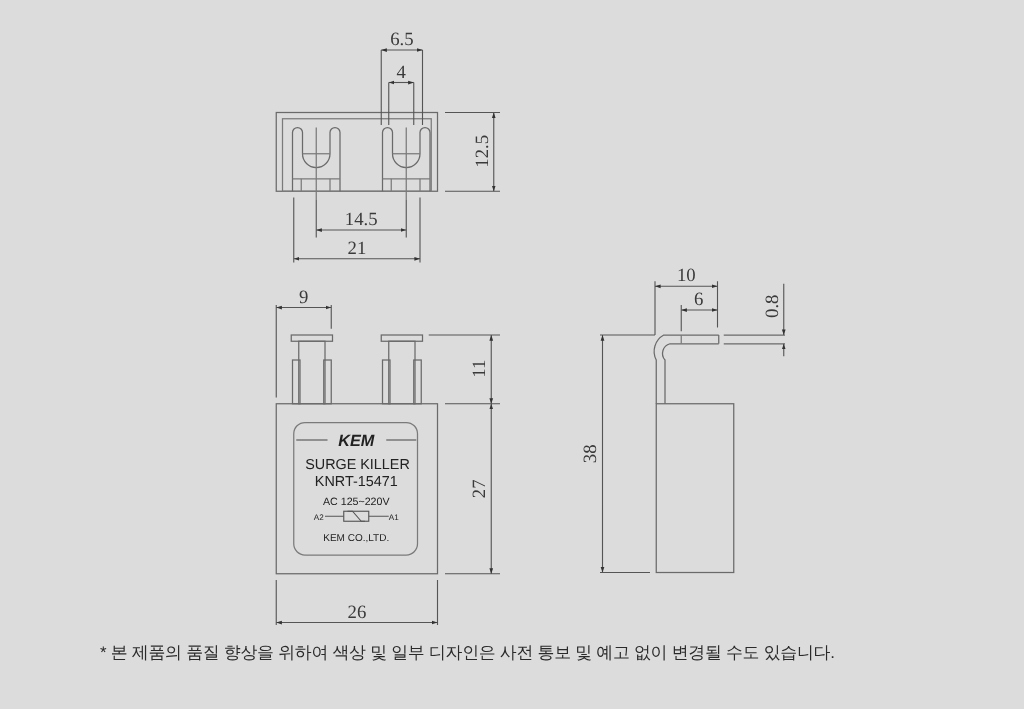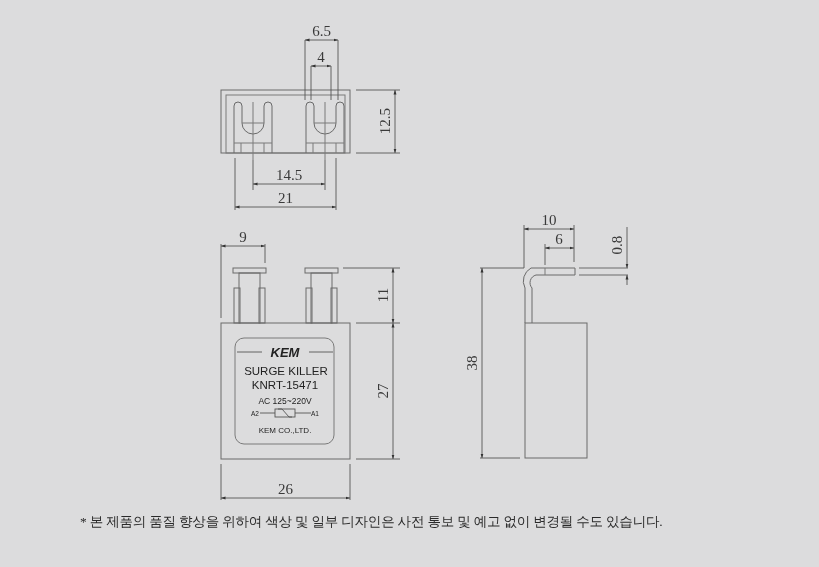--- a/index.html
+++ b/index.html
@@ -10,21 +10,21 @@
     }
     #canvas { position: relative; width: 819px; height: 567px; text-align: right; }
     svg { position: absolute; left: 0; top: 0; }
     .ln { stroke: #6a6a6a; stroke-width: 1; fill: none; }
     .ln2 { stroke: #7a7a7a; stroke-width: 1; fill: none; }
     .dim { stroke: #555; stroke-width: 0.9; fill: none; }
     .dimtxt { font-family: "Liberation Serif", serif; font-size: 15px; fill: #3a3a3a; }
     .lbl { font-family: "Liberation Sans", sans-serif; fill: #222; }
     .footnote {
       position: absolute; left: 80px; top: 513px;
-      font-family: Liberation Serif, serif; font-size: 13.5px; color: #2a2a2a;
+      font-family: Liberation Sans, sans-serif; font-size: 13.5px; color: #2a2a2a;
       white-space: nowrap; letter-spacing: -0.2px;
     }
   </style>
 </head>
 <body>
 
 <div id="canvas">
 <svg width="819" height="567" viewBox="0 0 819 567">
   <defs>
     <marker id="arr" viewBox="0 0 6 6" refX="6" refY="3" markerWidth="5" markerHeight="5" orient="auto-start-reverse">

